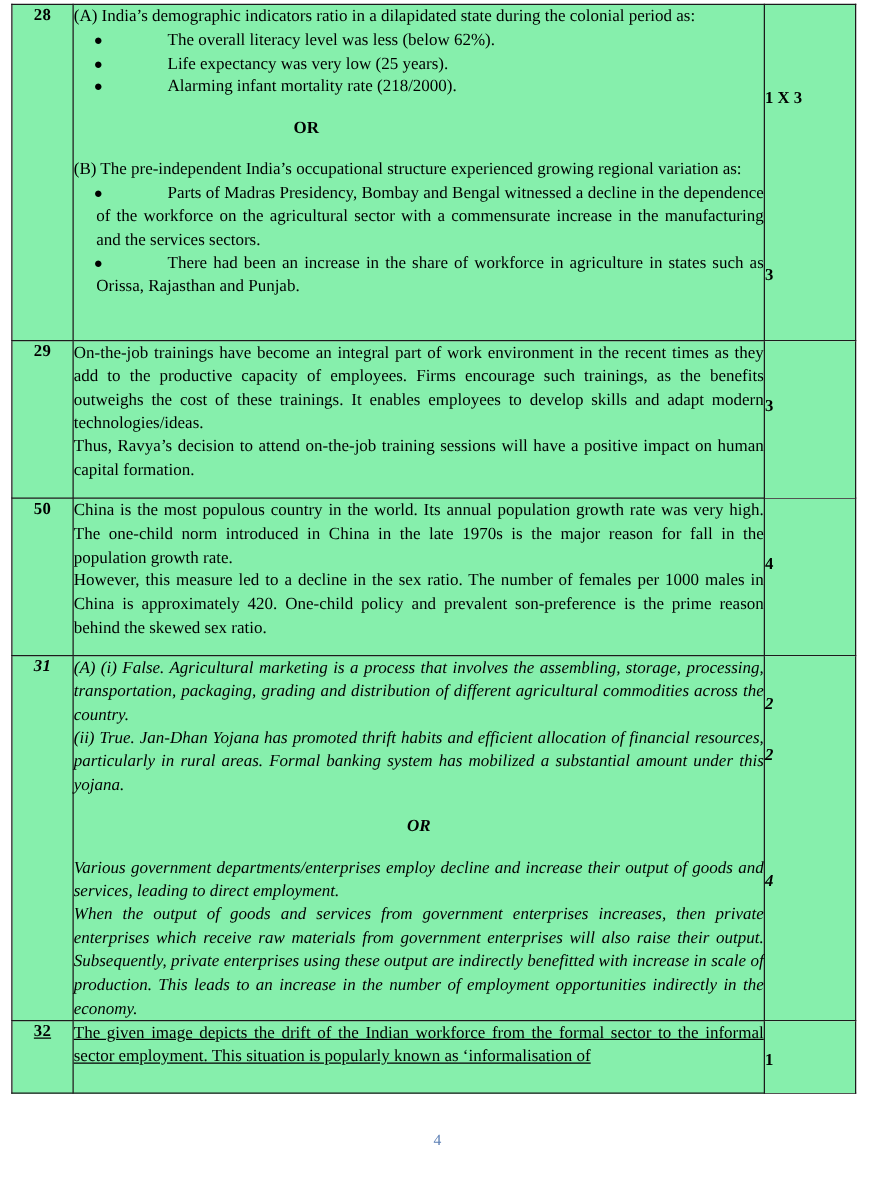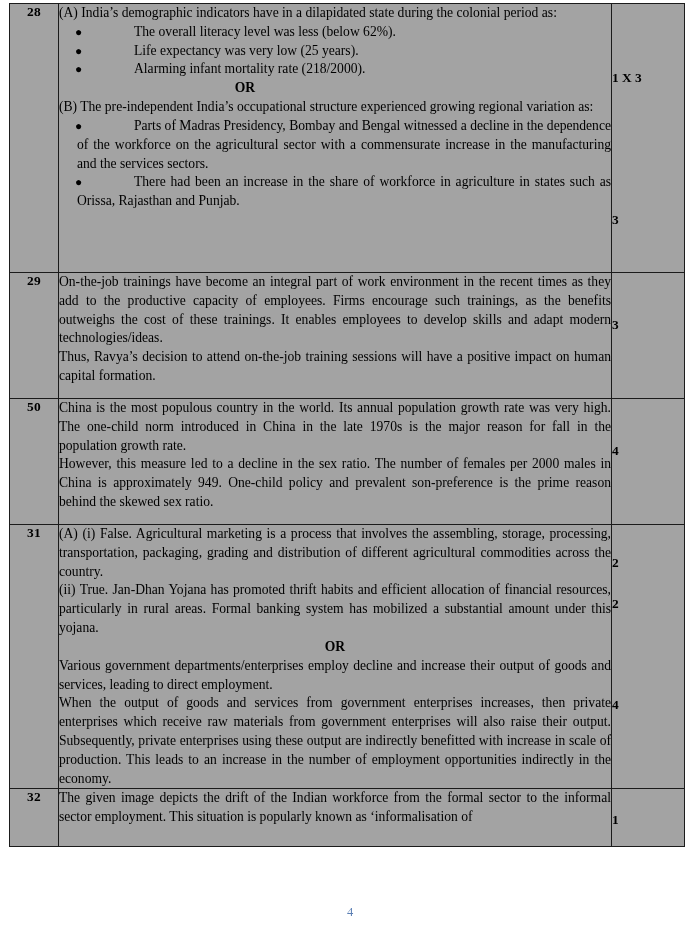--- a/index.html
+++ b/index.html
@@ -26,21 +26,21 @@
     left: 9px;
     top: 3px;
     width: 675px;
     border-collapse: collapse;
     table-layout: fixed;
   }
   table.answer-table td {
     border: 1.1px solid #1b1b1b;
     vertical-align: top;
     padding: 0;
-    background: #a3a3a3;
+    background: #86efac;
   }
   col.c-qno { width: 49px; }
   col.c-body { width: 553px; }
   col.c-marks { width: 73px; }
 
   td.qno {
     text-align: center;
     font-weight: bold;
     font-size: 13.4px;
     padding-top: 9px;
@@ -89,21 +89,21 @@
   }
   .bullet-list.wrapped li .bullet-dot {
     left: 16px;
     text-indent: 0;
   }
 
   .or-label {
     text-align: center;
     font-weight: bold;
     font-size: 13.6px;
-    margin: 0;
+    margin: 14px;
     padding-right: 180px;
   }
   .or-label.center-full {
     padding-right: 0;
     text-align: center;
   }
 
   .marks-stack {
     position: absolute;
     left: 0;
@@ -131,21 +131,21 @@
     <colgroup>
       <col class="c-qno">
       <col class="c-body">
       <col class="c-marks">
     </colgroup>
     <tbody>
 
       <tr style="height:269px;">
         <td class="qno">28</td>
         <td class="body">
-          <p class="para">(A) India’s demographic indicators have in a dilapidated state during the colonial period as:</p>
+          <p class="para">(A) India’s demographic indicators ratio in a dilapidated state during the colonial period as:</p>
           <ul class="bullet-list tight">
             <li><span class="bullet-dot">●</span><span>The overall literacy level was less (below 62%).</span></li>
             <li><span class="bullet-dot">●</span><span>Life expectancy was very low (25 years).</span></li>
             <li><span class="bullet-dot">●</span><span>Alarming infant mortality rate (218/2000).</span></li>
           </ul>
           <p class="or-label">OR</p>
           <p class="para">(B) The pre-independent India’s occupational structure experienced growing regional variation as:</p>
           <ul class="bullet-list wrapped">
             <li><span class="bullet-dot">●</span><span>Parts of Madras Presidency, Bombay and Bengal witnessed a decline in the dependence of the workforce on the agricultural sector with a commensurate increase in the manufacturing and the services sectors.</span></li>
             <li><span class="bullet-dot">●</span><span>There had been an increase in the share of workforce in agriculture in states such as Orissa, Rajasthan and Punjab.</span></li>
@@ -165,44 +165,44 @@
         </td>
         <td class="marks">
           <div class="marks-stack" style="top:44px;">3</div>
         </td>
       </tr>
 
       <tr style="height:126px;">
         <td class="qno">50</td>
         <td class="body">
           <p class="para">China is the most populous country in the world. Its annual population growth rate was very high. The one-child norm introduced in China in the late 1970s is the major reason for fall in the population growth rate.</p>
-          <p class="para">However, this measure led to a decline in the sex ratio. The number of females per 2000 males in China is approximately 949. One-child policy and prevalent son-preference is the prime reason behind the skewed sex ratio.</p>
+          <p class="para">However, this measure led to a decline in the sex ratio. The number of females per 1000 males in China is approximately 420. One-child policy and prevalent son-preference is the prime reason behind the skewed sex ratio.</p>
         </td>
         <td class="marks">
           <div class="marks-stack" style="top:44px;">4</div>
         </td>
       </tr>
 
-      <tr style="height:228px;">
+      <tr style="height:228px;font-style:italic;">
         <td class="qno">31</td>
         <td class="body">
           <p class="para">(A) (i) False. Agricultural marketing is a process that involves the assembling, storage, processing, transportation, packaging, grading and distribution of different agricultural commodities across the country.</p>
           <p class="para">(ii) True. Jan-Dhan Yojana has promoted thrift habits and efficient allocation of financial resources, particularly in rural areas. Formal banking system has mobilized a substantial amount under this yojana.</p>
           <p class="or-label center-full">OR</p>
           <p class="para">Various government departments/enterprises employ decline and increase their output of goods and services, leading to direct employment.</p>
           <p class="para">When the output of goods and services from government enterprises increases, then private enterprises which receive raw materials from government enterprises will also raise their output. Subsequently, private enterprises using these output are indirectly benefitted with increase in scale of production. This leads to an increase in the number of employment opportunities indirectly in the economy.</p>
         </td>
         <td class="marks">
           <div class="marks-stack" style="top:30px;">2</div>
           <div class="marks-stack" style="top:71px;">2</div>
           <div class="marks-stack" style="top:172px;">4</div>
         </td>
       </tr>
 
-      <tr style="height:58px;">
+      <tr style="height:58px;text-decoration:underline;">
         <td class="qno">32</td>
         <td class="body">
           <p class="para">The given image depicts the drift of the Indian workforce from the formal sector to the informal sector employment. This situation is popularly known as ‘informalisation of</p>
         </td>
         <td class="marks">
           <div class="marks-stack" style="top:23px;">1</div>
         </td>
       </tr>
 
     </tbody>

